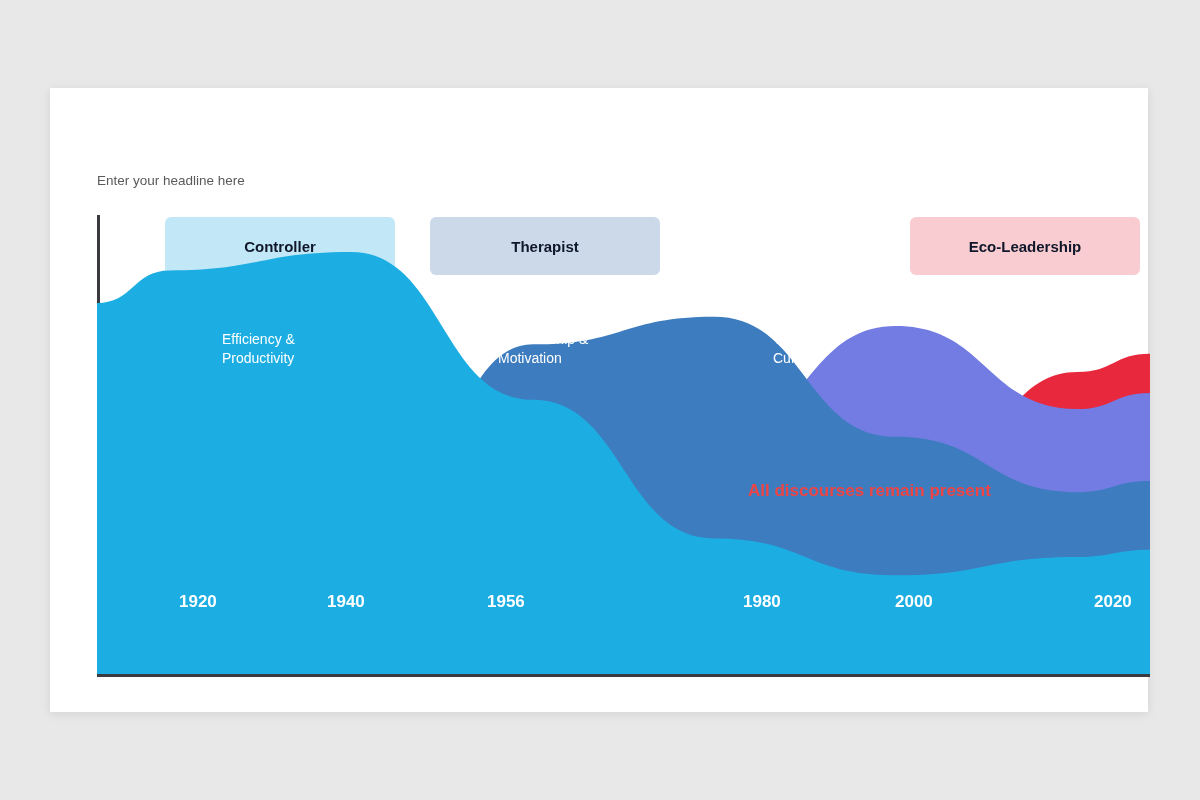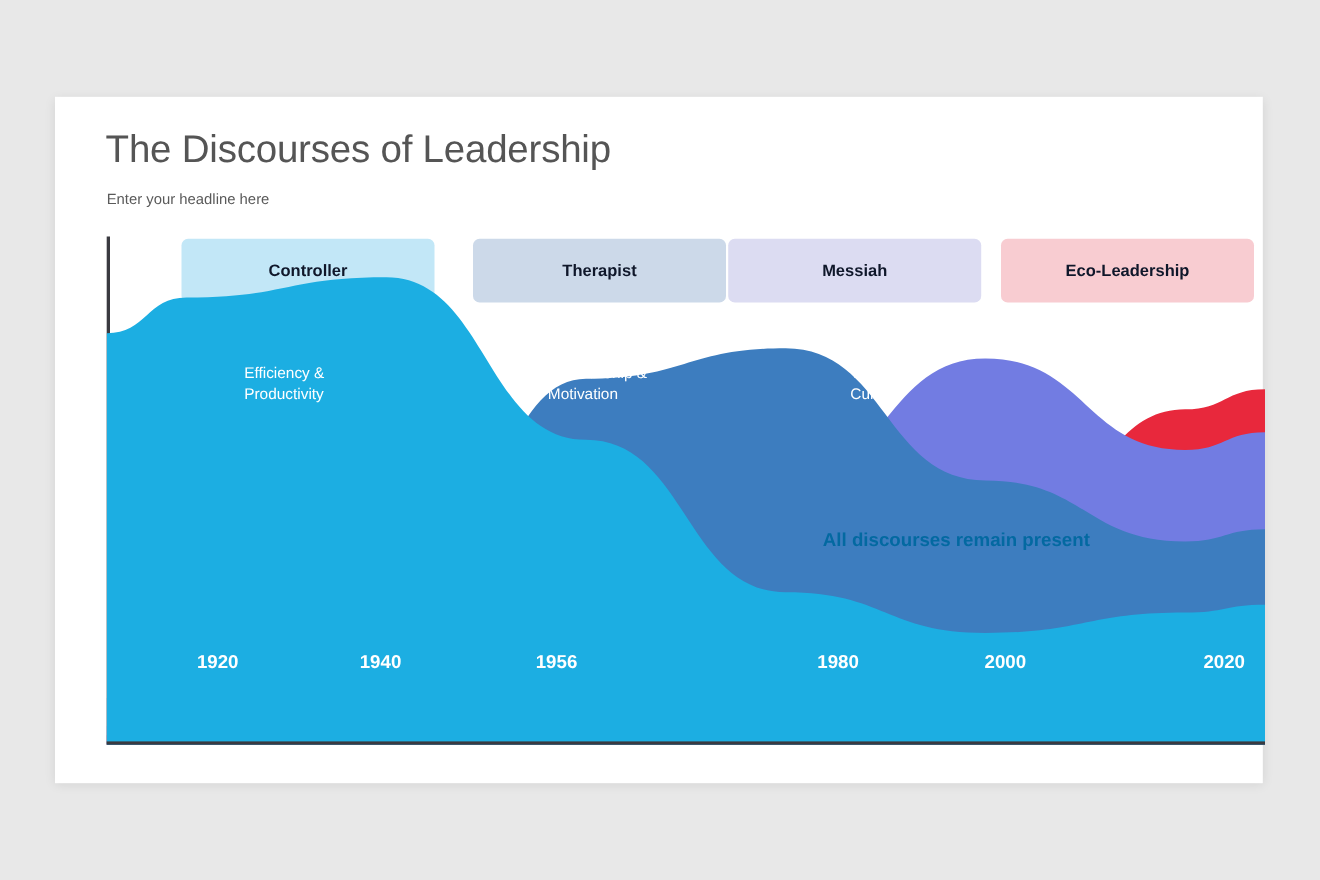--- a/index.html
+++ b/index.html
@@ -105,51 +105,47 @@
     position: absolute;
     color: #ffffff;
     font-size: 14px;
     line-height: 19px;
     white-space: pre-line;
     pointer-events: none;
   }
 
   #remain-note {
     position: absolute;
-    color: #0369a1;
+    color: #ef4444;
     font-size: 17px;
     font-weight: bold;
     white-space: nowrap;
   }
 
   .year-label {
     position: absolute;
     color: #ffffff;
     font-size: 17px;
     font-weight: bold;
     white-space: nowrap;
   }
 </style>
 </head>
 <body>
 
 <div id="slide">
 
-  <div id="page-title">The Discourses of Leadership</div>
   <div id="page-subtitle">Enter your headline here</div>
 
   <div id="cards">
       <div class="card" style="left: 49px; background: rgb(194, 231, 247);">
         <span class="card-label">Controller</span>
       </div>
       <div class="card" style="left: 314px; background: rgb(204, 217, 233);">
         <span class="card-label">Therapist</span>
-      </div>
-      <div class="card" style="left: 546px; background: rgb(220, 220, 242);">
-        <span class="card-label">Messiah</span>
       </div>
       <div class="card" style="left: 794px; background: rgb(248, 204, 209);">
         <span class="card-label">Eco-Leadership</span>
       </div>
     </div>
 
   <div class="axis-line" id="axis-y"></div>
 
   <div id="chart-area">
     <svg id="chart-svg" width="1053" height="462" viewBox="0 0 1053 462" preserveAspectRatio="none">

